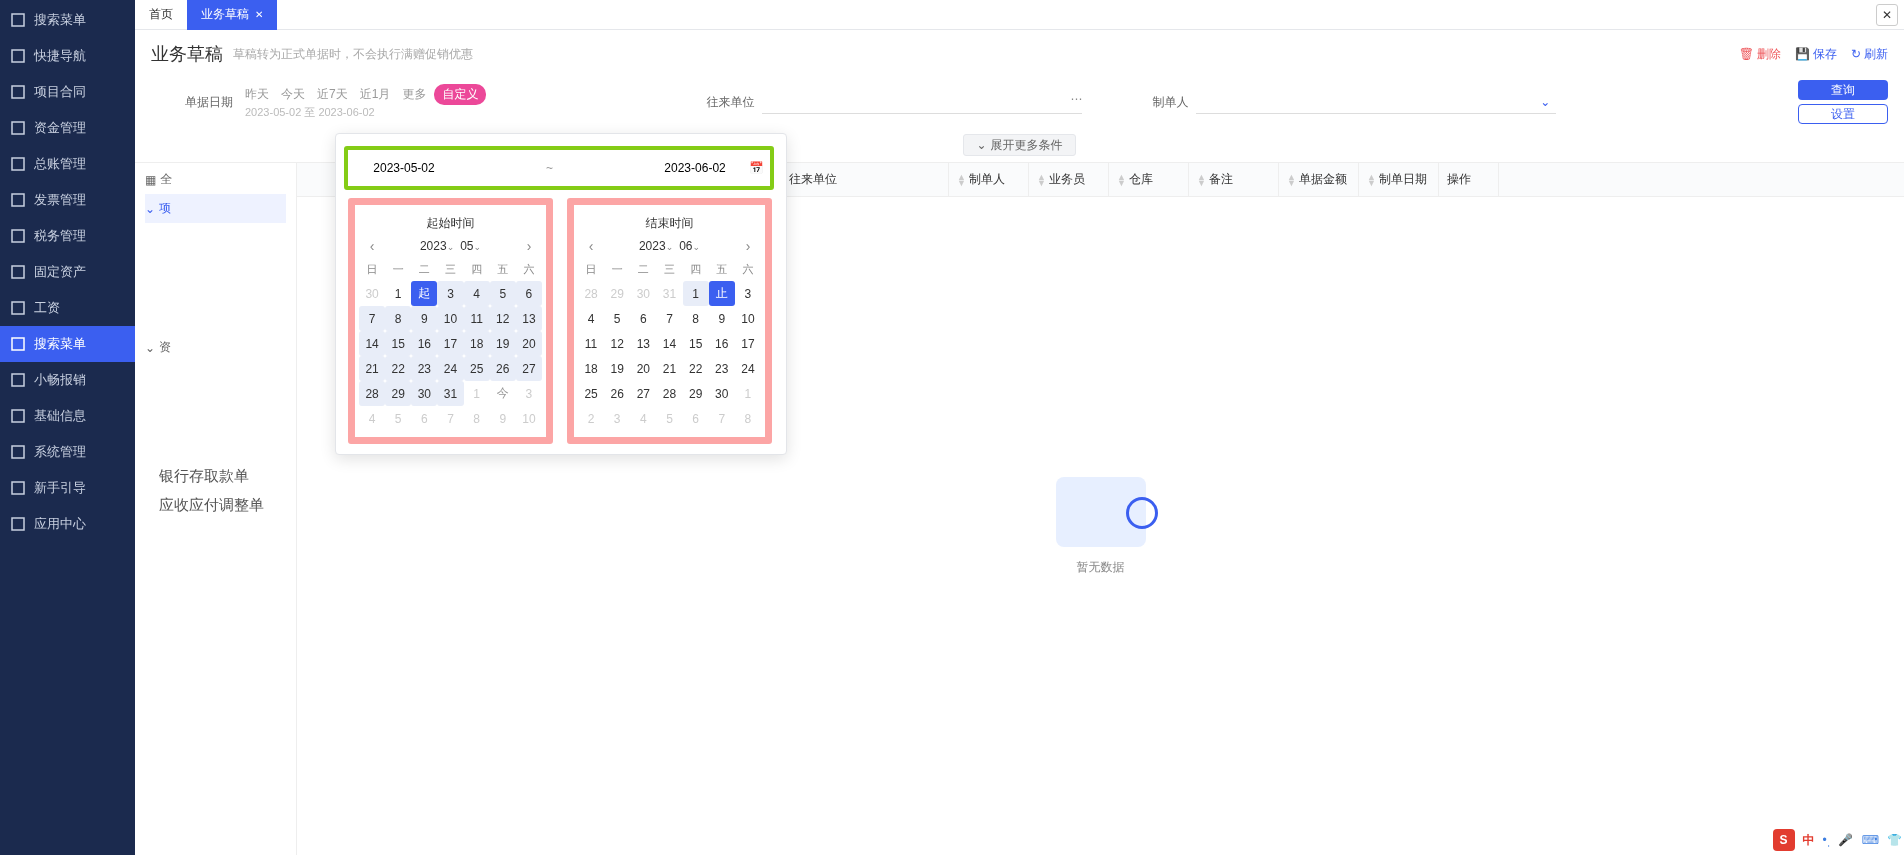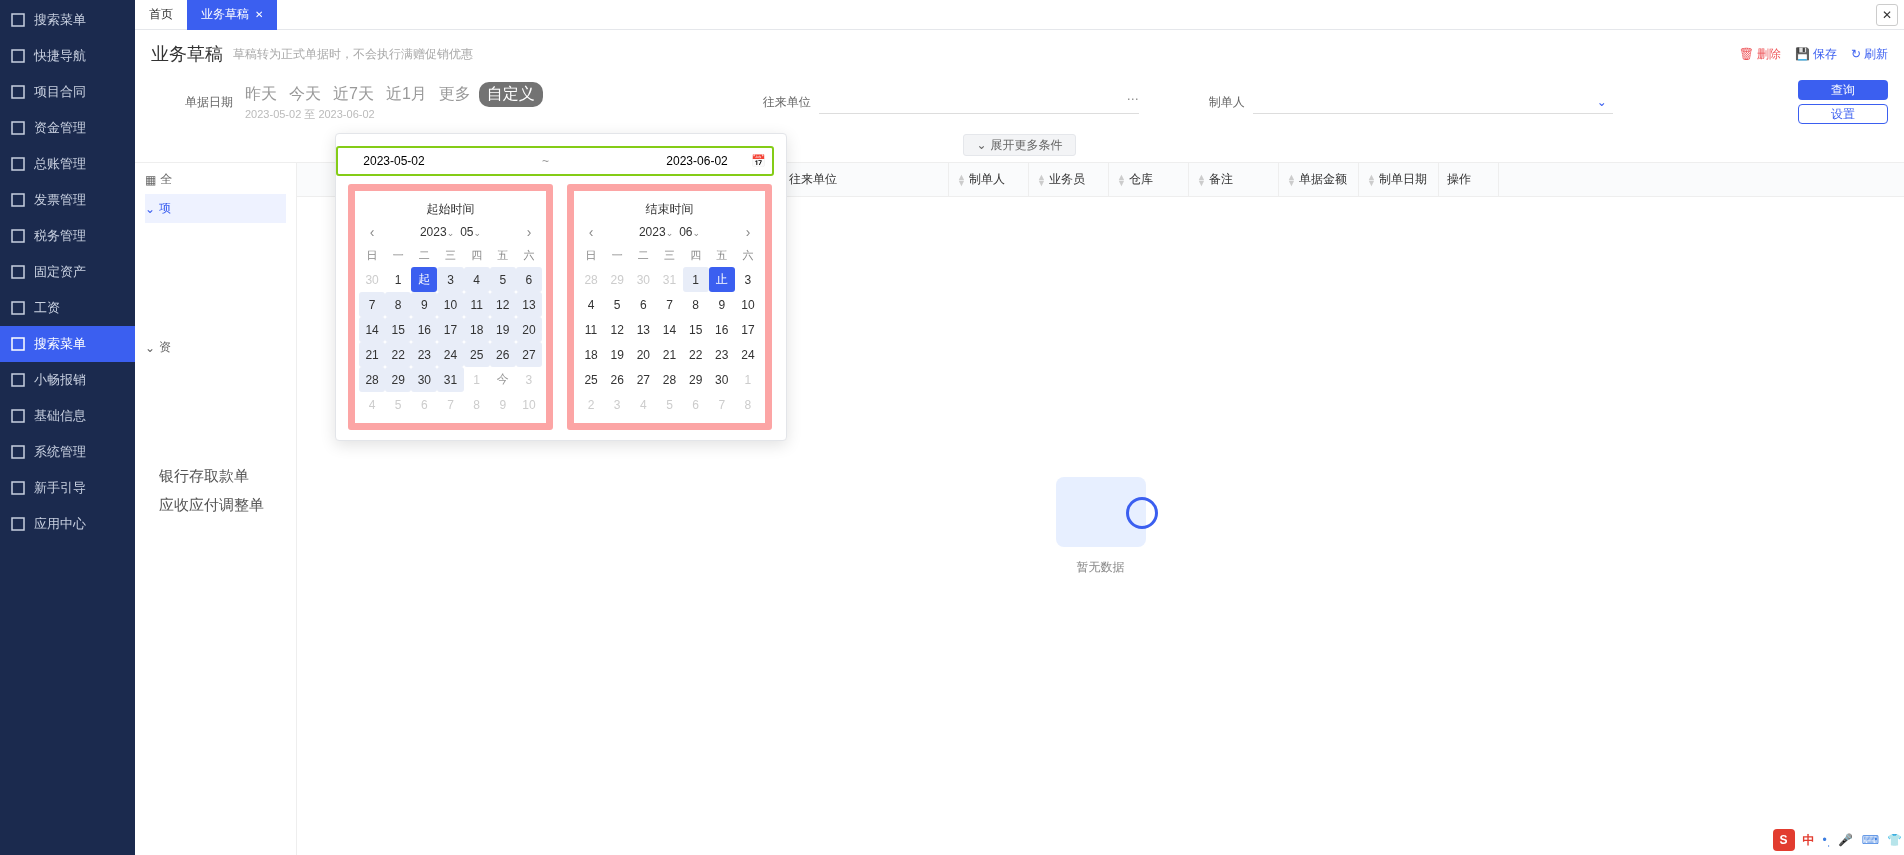--- a/index.html
+++ b/index.html
@@ -18,22 +18,22 @@
 .page { flex: 1; display: flex; flex-direction: column; position: relative; }
 .page-header { display: flex; align-items: center; padding: 12px 16px 8px 16px; }
 .page-title { font-size: 18px; font-weight: 500; color: #333; }
 .page-subtitle { font-size: 12px; color: #aaa; margin-left: 10px; }
 .header-actions { margin-left: auto; display: flex; gap: 14px; }
 .header-action { color: #3b5ff0; font-size: 12px; cursor: pointer; display: flex; align-items: center; gap: 3px; }
 .header-action.danger { color: #ee565a; }
 .filter-row { display: flex; align-items: center; padding: 6px 16px 6px 50px; gap: 20px; }
 .filter-group { display: flex; align-items: center; gap: 8px; }
 .filter-label { font-size: 12px; color: #666; }
-.date-quick { font-size: 16px; color: #999; cursor: pointer; padding: 2px 4px; }
-.date-quick.active-pill { background: #737373; color: #fff; border-radius: 10px; padding: 2px 8px; }
+.date-quick { font-size: 12px; color: #999; cursor: pointer; padding: 2px 4px; }
+.date-quick.active-pill { background: #ec4899; color: #fff; border-radius: 10px; padding: 2px 8px; }
 .date-range-text { font-size: 11px; color: #bbb; margin-left: 4px; }
 .partner-input { position: relative; }
 .partner-input input { width: 320px; height: 24px; border: none; border-bottom: 1px solid #ddd; padding: 0 6px; font-size: 12px; outline: none; }
 .partner-input .more { position: absolute; right: 0; top: 2px; color: #888; cursor: pointer; }
 .creator-select { width: 360px; height: 24px; border: none; border-bottom: 1px solid #ddd; display: flex; align-items: center; justify-content: flex-end; padding-right: 6px; }
 .creator-select .chev { color: #3b5ff0; }
 .btn { height: 20px; padding: 0 32px; border-radius: 4px; font-size: 12px; cursor: pointer; display: inline-flex; align-items: center; justify-content: center; border: none; }
 .btn-primary { background: #3b5ff0; color: #fff; }
 .btn-outline { background: #fff; color: #3b5ff0; border: 1px solid #3b5ff0; }
 .btn-col { display: flex; flex-direction: column; gap: 4px; margin-left: auto; }
@@ -47,21 +47,21 @@
 .panel-sub { font-size: 15px; color: #555; padding: 5px 0 5px 14px; cursor: pointer; }
 .table-area { flex: 1; display: flex; flex-direction: column; }
 .table-header { display: flex; align-items: center; height: 34px; border-bottom: 1px solid #eee; background: #fafbfc; font-size: 12px; color: #333; }
 .th { display: flex; align-items: center; padding: 0 8px; height: 100%; border-right: 1px solid #eee; gap: 3px; position: relative; }
 .th .sort { color: #ccc; font-size: 9px; display: flex; flex-direction: column; line-height: 6px; }
 .empty { flex: 1; display: flex; flex-direction: column; align-items: center; justify-content: center; gap: 12px; color: #888; }
 .empty-img { width: 90px; height: 70px; background: #e7efff; border-radius: 8px; position: relative; }
 .empty-img::after { content: ""; position: absolute; right: -12px; top: 20px; width: 26px; height: 26px; border: 3px solid #3b5ff0; border-radius: 50%; }
 
 .date-popover { position: absolute; left: 200px; top: 103px; width: 452px; background: #fff; border: 1px solid #e3e5e9; border-radius: 4px; box-shadow: 0 4px 16px rgba(0,0,0,0.12); z-index: 100; padding-bottom: 10px; }
-.dp-inputs { display: flex; align-items: center; gap: 4px; border: 2px solid #84cc16; border-radius: 3px; margin: 12px 12px 8px 0; height: 30px; padding: 0 6px; }
+.dp-inputs { display: flex; align-items: center; gap: 4px; border: 4px solid #84cc16; border-radius: 3px; margin: 12px 12px 8px 8px; height: 44px; padding: 0 6px; }
 .dp-inputs input { border: none; outline: none; width: 100px; font-size: 12px; text-align: center; }
 .dp-inputs .sep { color: #999; flex: 1; text-align: center; }
 .dp-inputs .cal-icon { color: #999; }
 .dp-calendars { display: flex; gap: 14px; padding: 0 12px; }
 .cal { width: 205px; border: 7px solid #fca5a5; border-radius: 3px; padding: 6px 4px; }
 .cal-title { text-align: center; font-size: 12px; color: #333; padding: 4px 0 6px 0; }
 .cal-nav { display: grid; grid-template-columns: 22px 1fr 22px; align-items: center; padding: 0 2px 4px 2px; }
 .cal-nav .arrow { color: #888; cursor: pointer; text-align: center; font-size: 14px; }
 .cal-ym { font-size: 12px; color: #333; display: flex; gap: 6px; justify-content: center; }
 .cal-ym .chev { font-size: 9px; color: #888; }

